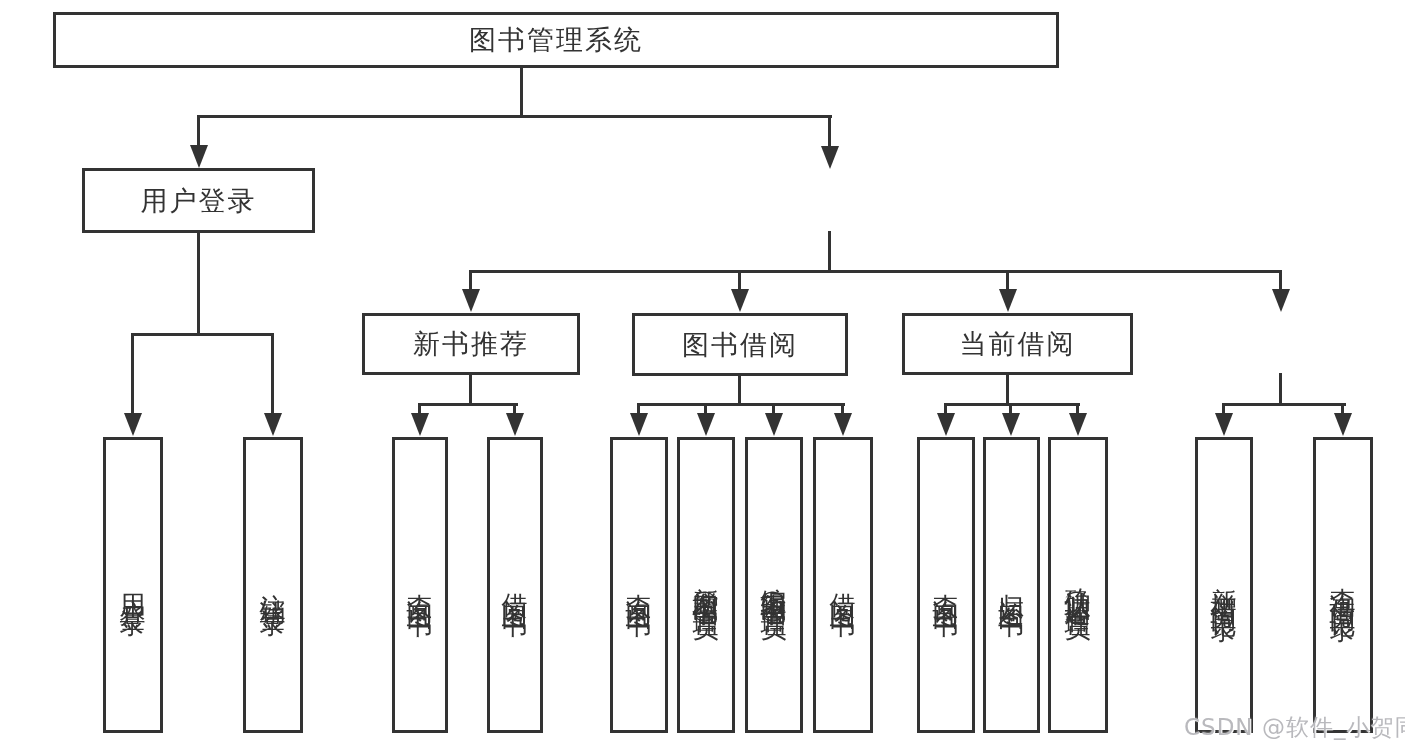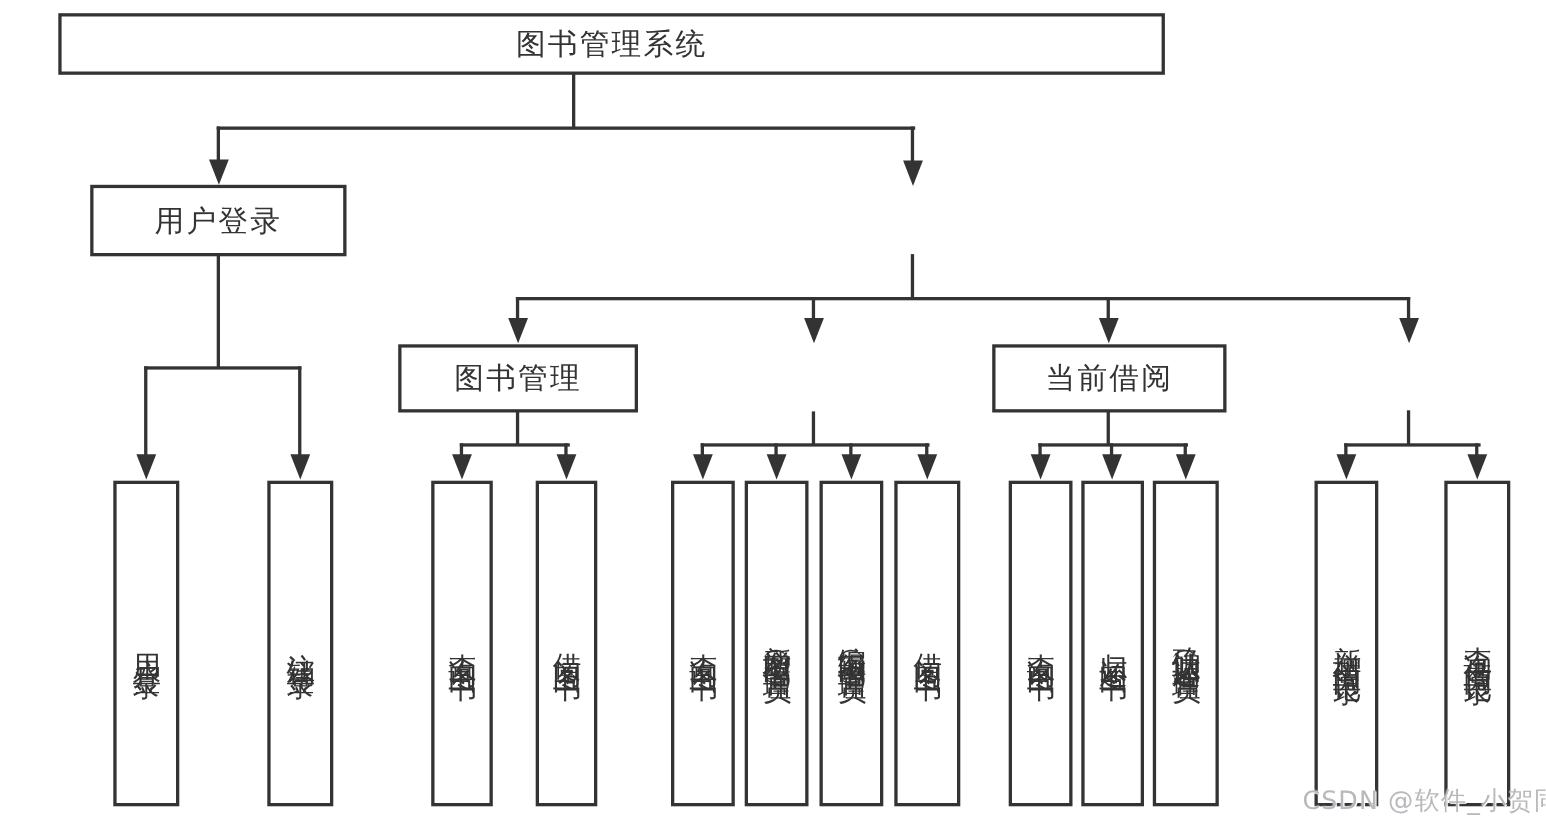--- a/index.html
+++ b/index.html
@@ -70,23 +70,26 @@
   <div class="vline" style="left:469px;top:270px;height:21px;"></div>
   <div class="ahead" style="left:462px;top:289px;"></div>
   <div class="vline" style="left:738px;top:270px;height:21px;"></div>
   <div class="ahead" style="left:731px;top:289px;"></div>
   <div class="vline" style="left:1006px;top:270px;height:21px;"></div>
   <div class="ahead" style="left:999px;top:289px;"></div>
   <div class="vline" style="left:1279px;top:270px;height:21px;"></div>
   <div class="ahead" style="left:1272px;top:289px;"></div>
 
   <div class="box" style="left:362px;top:313px;width:218px;height:62px;">
-    <span>图书管理</span>
+    <span>新书推荐</span>
   </div>
-  <div class="box" style="left:902px;top:313px;width:213px;height:62px;">
+  <div class="box" style="left:632px;top:313px;width:216px;height:63px;">
+    <span>图书借阅</span>
+  </div>
+  <div class="box" style="left:902px;top:313px;width:231px;height:62px;">
     <span>当前借阅</span>
   </div>
 
   <div class="vline" style="left:469px;top:373px;height:32px;"></div>
   <div class="hline" style="left:418px;top:403px;width:100px;"></div>
   <div class="vline" style="left:418px;top:403px;height:12px;"></div>
   <div class="ahead" style="left:411px;top:413px;"></div>
   <div class="vline" style="left:513px;top:403px;height:12px;"></div>
   <div class="ahead" style="left:506px;top:413px;"></div>
 

